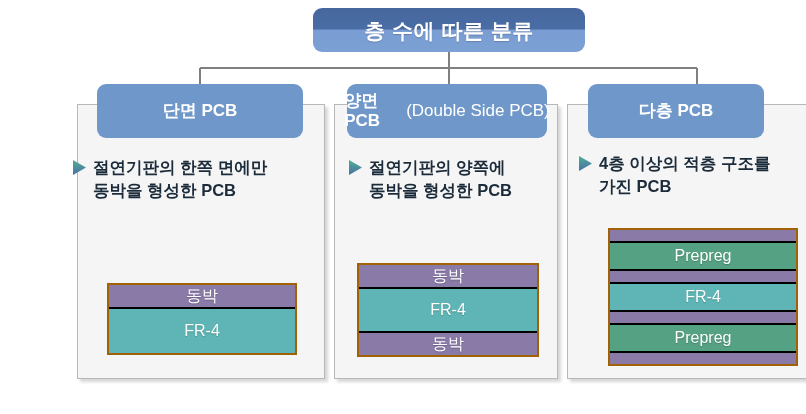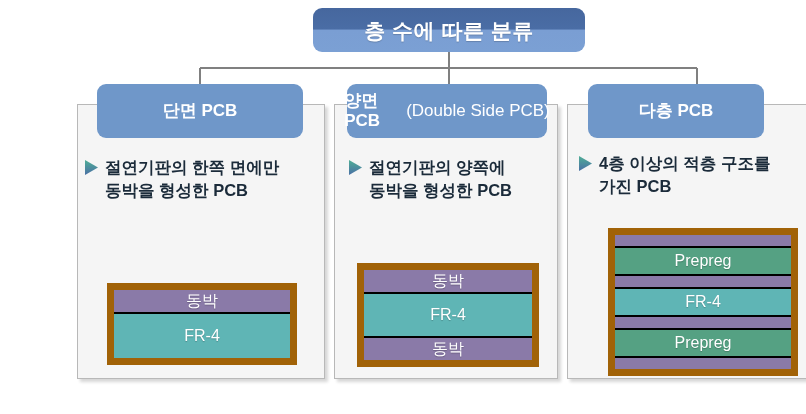--- a/index.html
+++ b/index.html
@@ -94,21 +94,21 @@
   }
 
   
   .bullet-row {
     position: absolute;
     display: flex;
     align-items: flex-start;
     gap: 7px;
     z-index: 3;
   }
-  .bullet-row.b0 { left: 40px;  top: 156px; width: 238px; }
+  .bullet-row.b0 { left: 28px;  top: 156px; width: 238px; }
   .bullet-row.b1 { left: 304px; top: 156px; width: 222px; }
   .bullet-row.b2 { left: 534px; top: 152px; width: 248px; }
 
   .tri-bullet {
     flex: 0 0 auto;
     width: 13px;
     height: 15px;
     margin-top: 4px;
   }
 
@@ -117,21 +117,21 @@
     font-size: 16.5px;
     font-weight: bold;
     line-height: 1.38;
     white-space: pre-line;
   }
 
   
   .stack {
     position: absolute;
     background: #000000;
-    border: 7px solid #a16207;
+    border: 2px solid #a16207;
     display: flex;
     flex-direction: column;
     gap: 2px;
     z-index: 3;
   }
   .stack.s0 { left: 62px;  top: 283px; width: 190px; }
   .stack.s1 { left: 312px; top: 263px; width: 182px; }
   .stack.s2 { left: 563px; top: 228px; width: 190px; }
 
   .layer {

